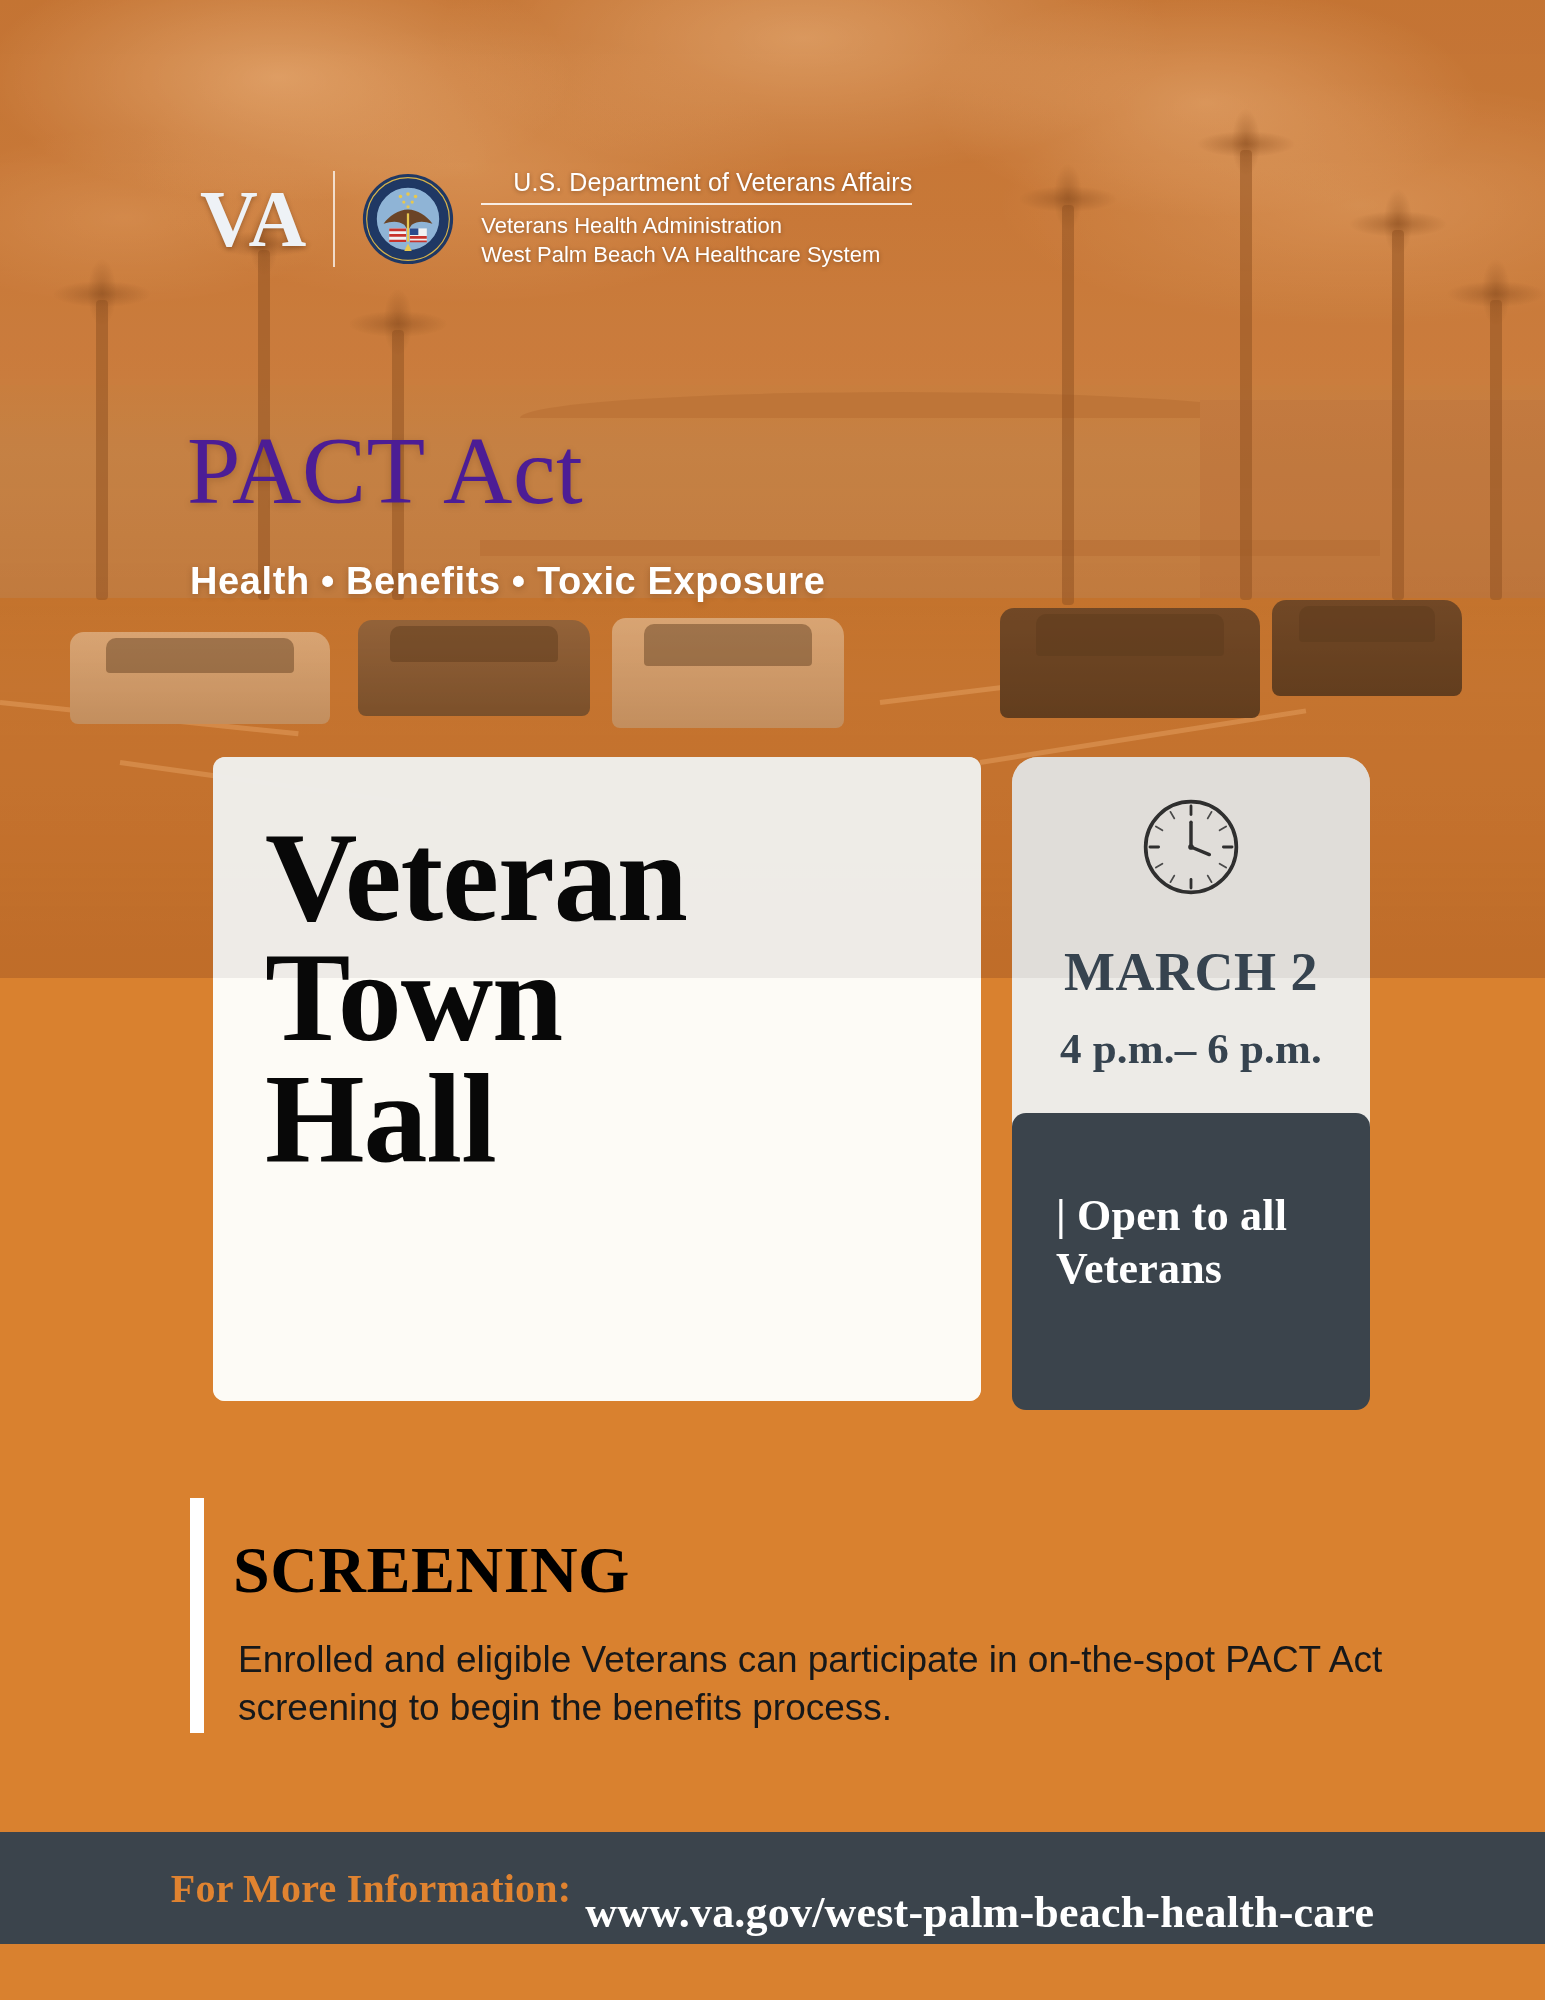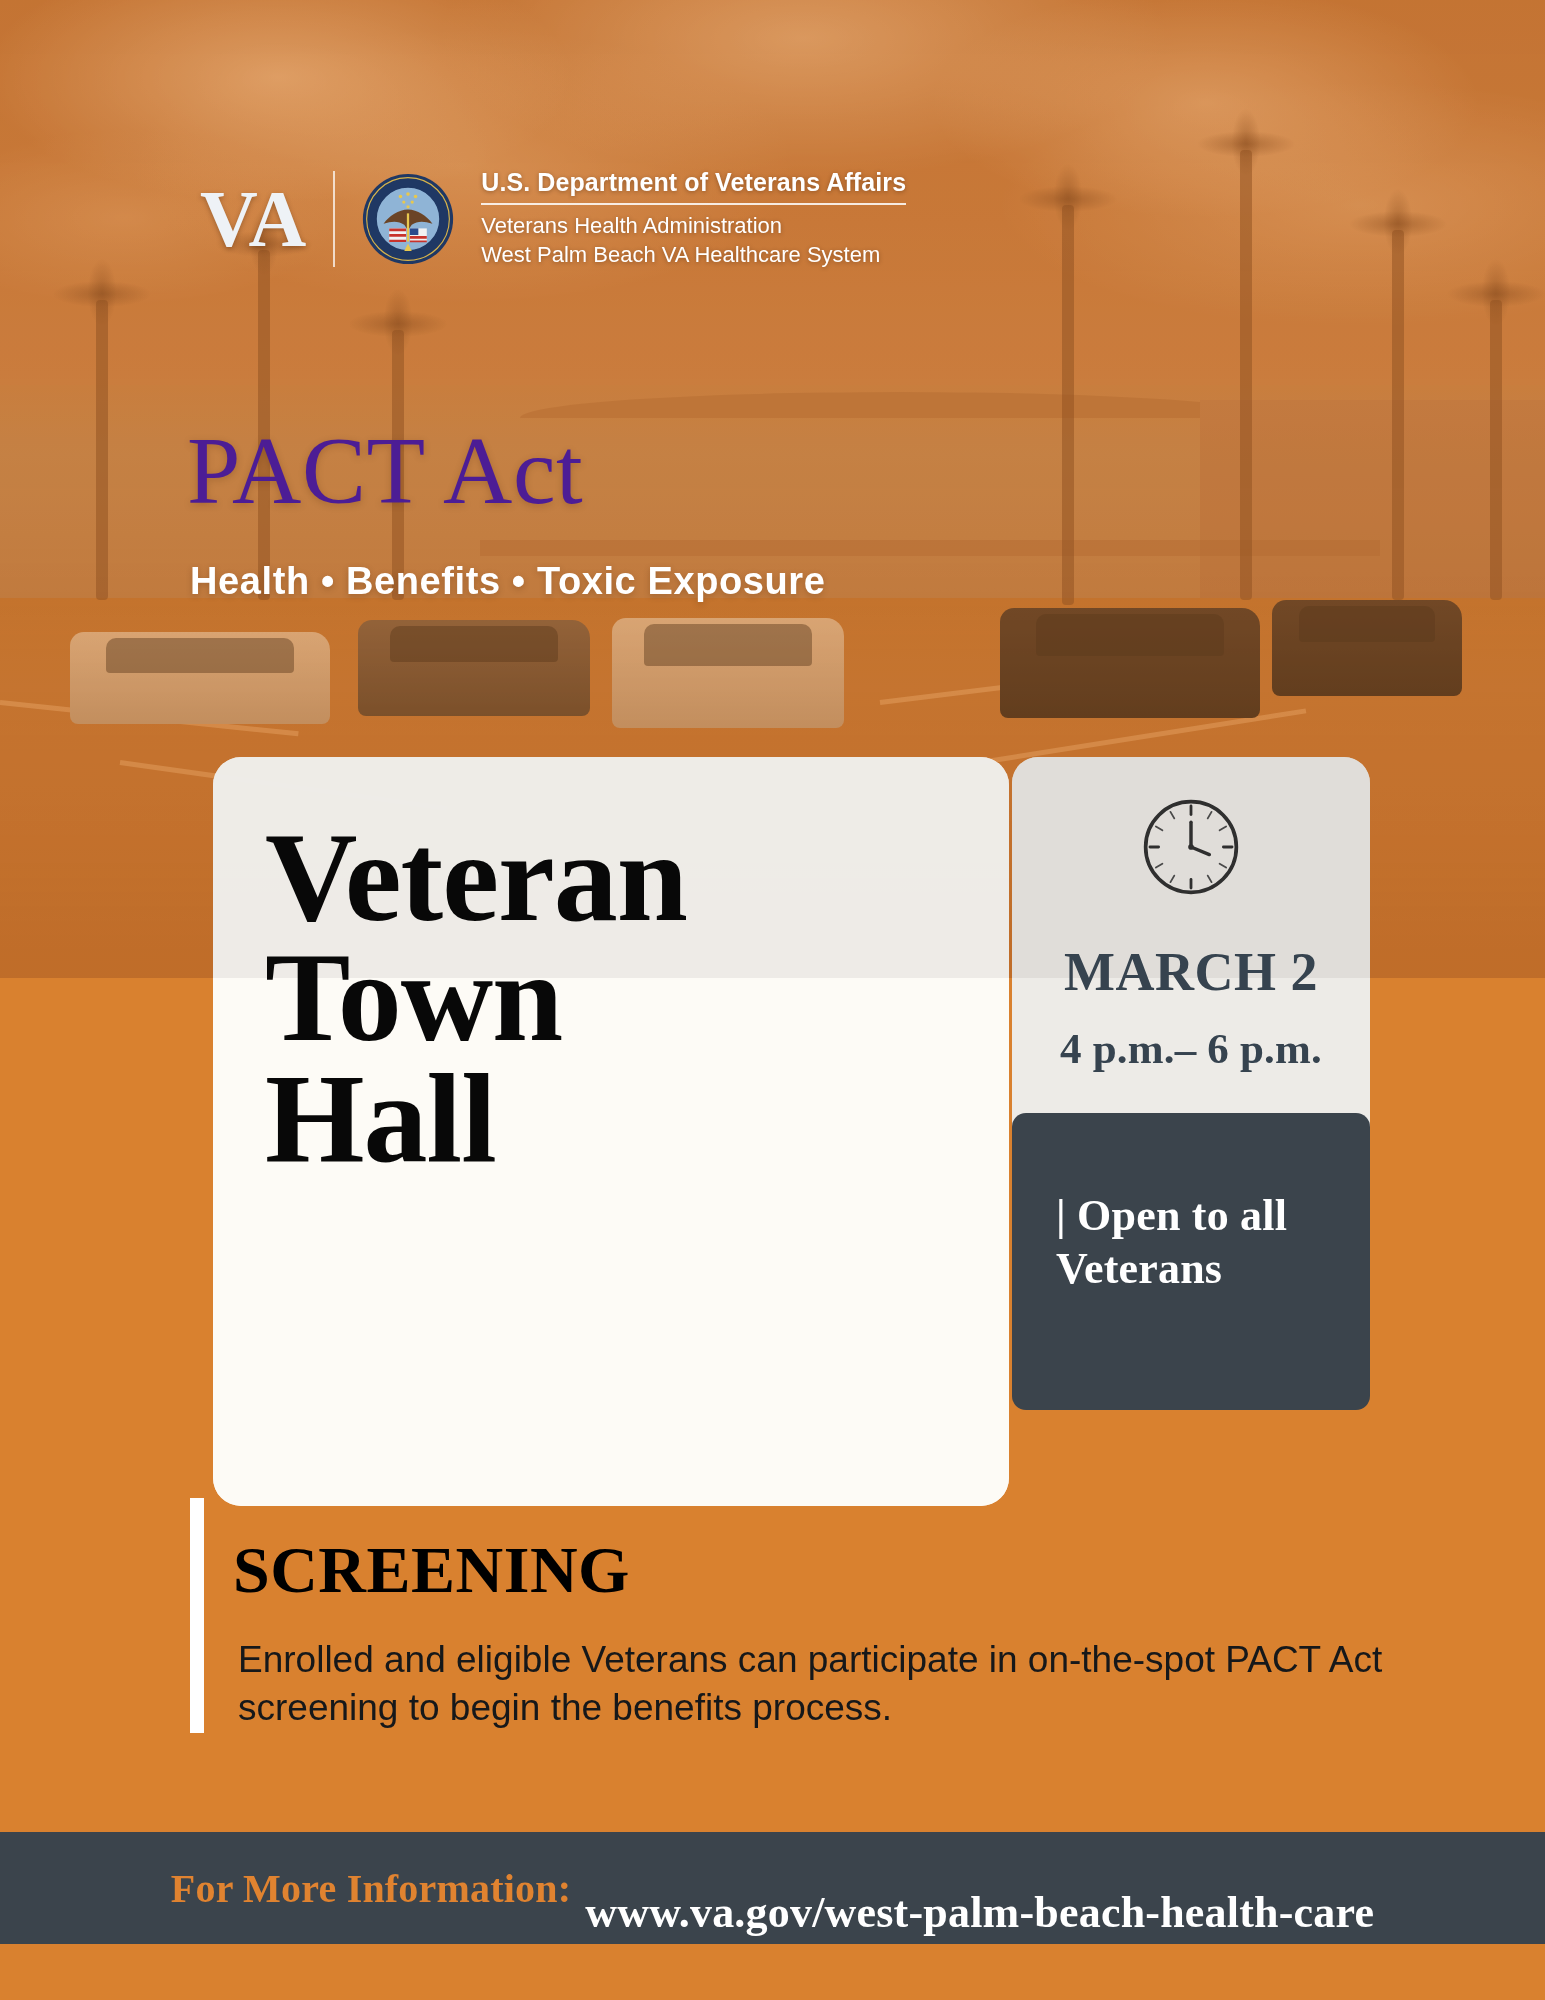--- a/index.html
+++ b/index.html
@@ -122,24 +122,25 @@
   }
   .logo-rule {
     width: 2px;
     height: 96px;
     background: rgba(255,255,255,.72);
   }
   .seal { width: 94px; height: 94px; display: block; }
   .dept-text { color: #fff; }
   .dept-line1 {
     font-size: 25px;
-    font-weight: 700;
+    font-weight: 400;
     letter-spacing: .1px;
     line-height: 1.12;
     text-shadow: 0 1px 4px rgba(60,30,10,.40);
+    margin-left: 32px;
   }
   .dept-rule {
     height: 2px;
     background: rgba(255,255,255,.85);
     margin: 7px 0 7px;
     width: 100%;
   }
   .dept-line2, .dept-line3 {
     font-size: 22px;
     font-weight: 400;
@@ -174,25 +175,24 @@
     position: absolute;
     left: 0; top: 978px;
     width: 1545px; height: 1022px;
     background: #D9812F;
   }
 
   
   .main-card {
     position: absolute;
     left: 213px; top: 757px;
-    width: 768px; height: 749px;
-    border-radius: 28px;
+    width: 768px; height: 644px;
+    border-radius: 12px;
     background: rgba(250,248,244,.88);
     overflow: hidden;
-    padding-left: 28px;
   }
   .main-card-top {
     position: absolute; left: 0; top: 0; width: 100%; height: 221px;
     background: rgba(236,236,234,.80);
   }
   .main-card-bot {
     position: absolute; left: 0; top: 221px; width: 100%; bottom: 0;
     background: #FDFBF6;
   }
   .main-card-inner {

